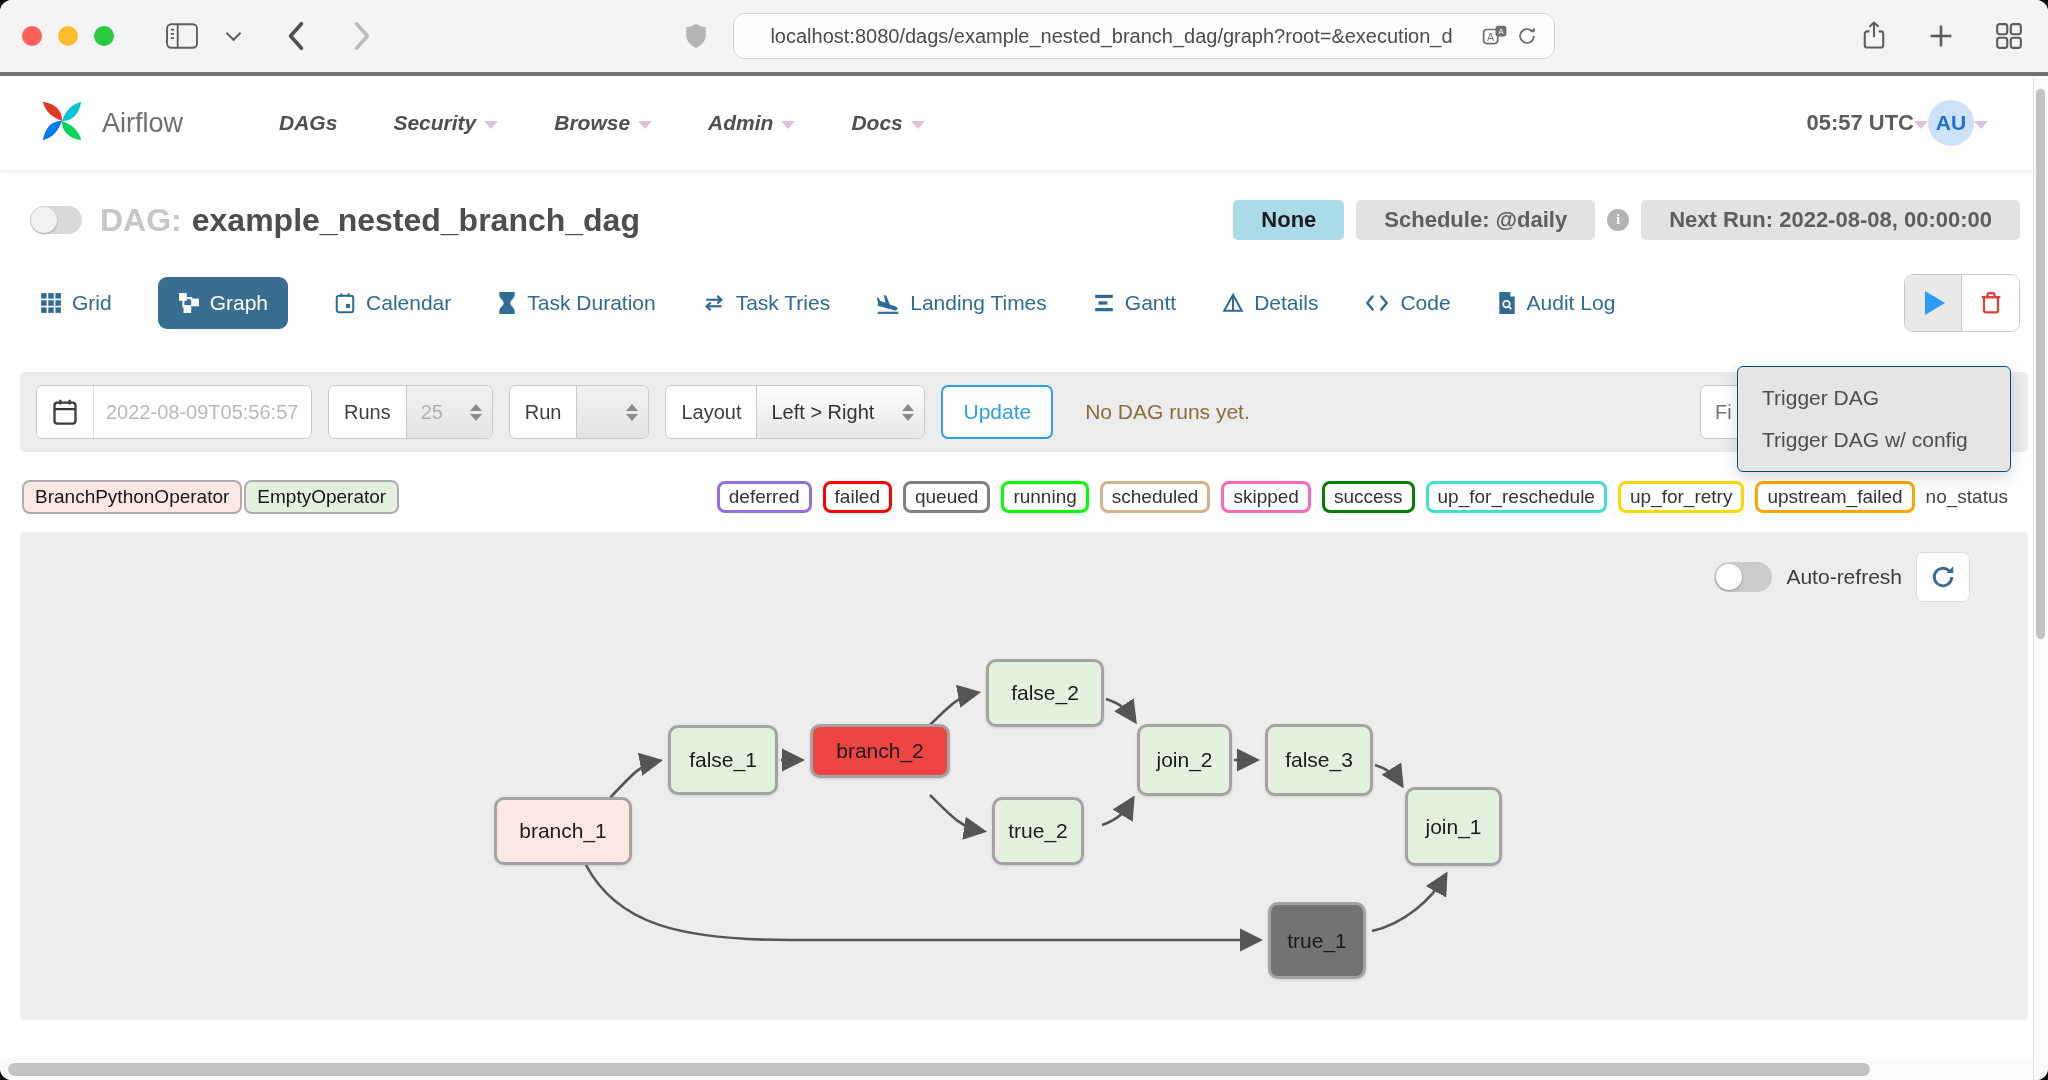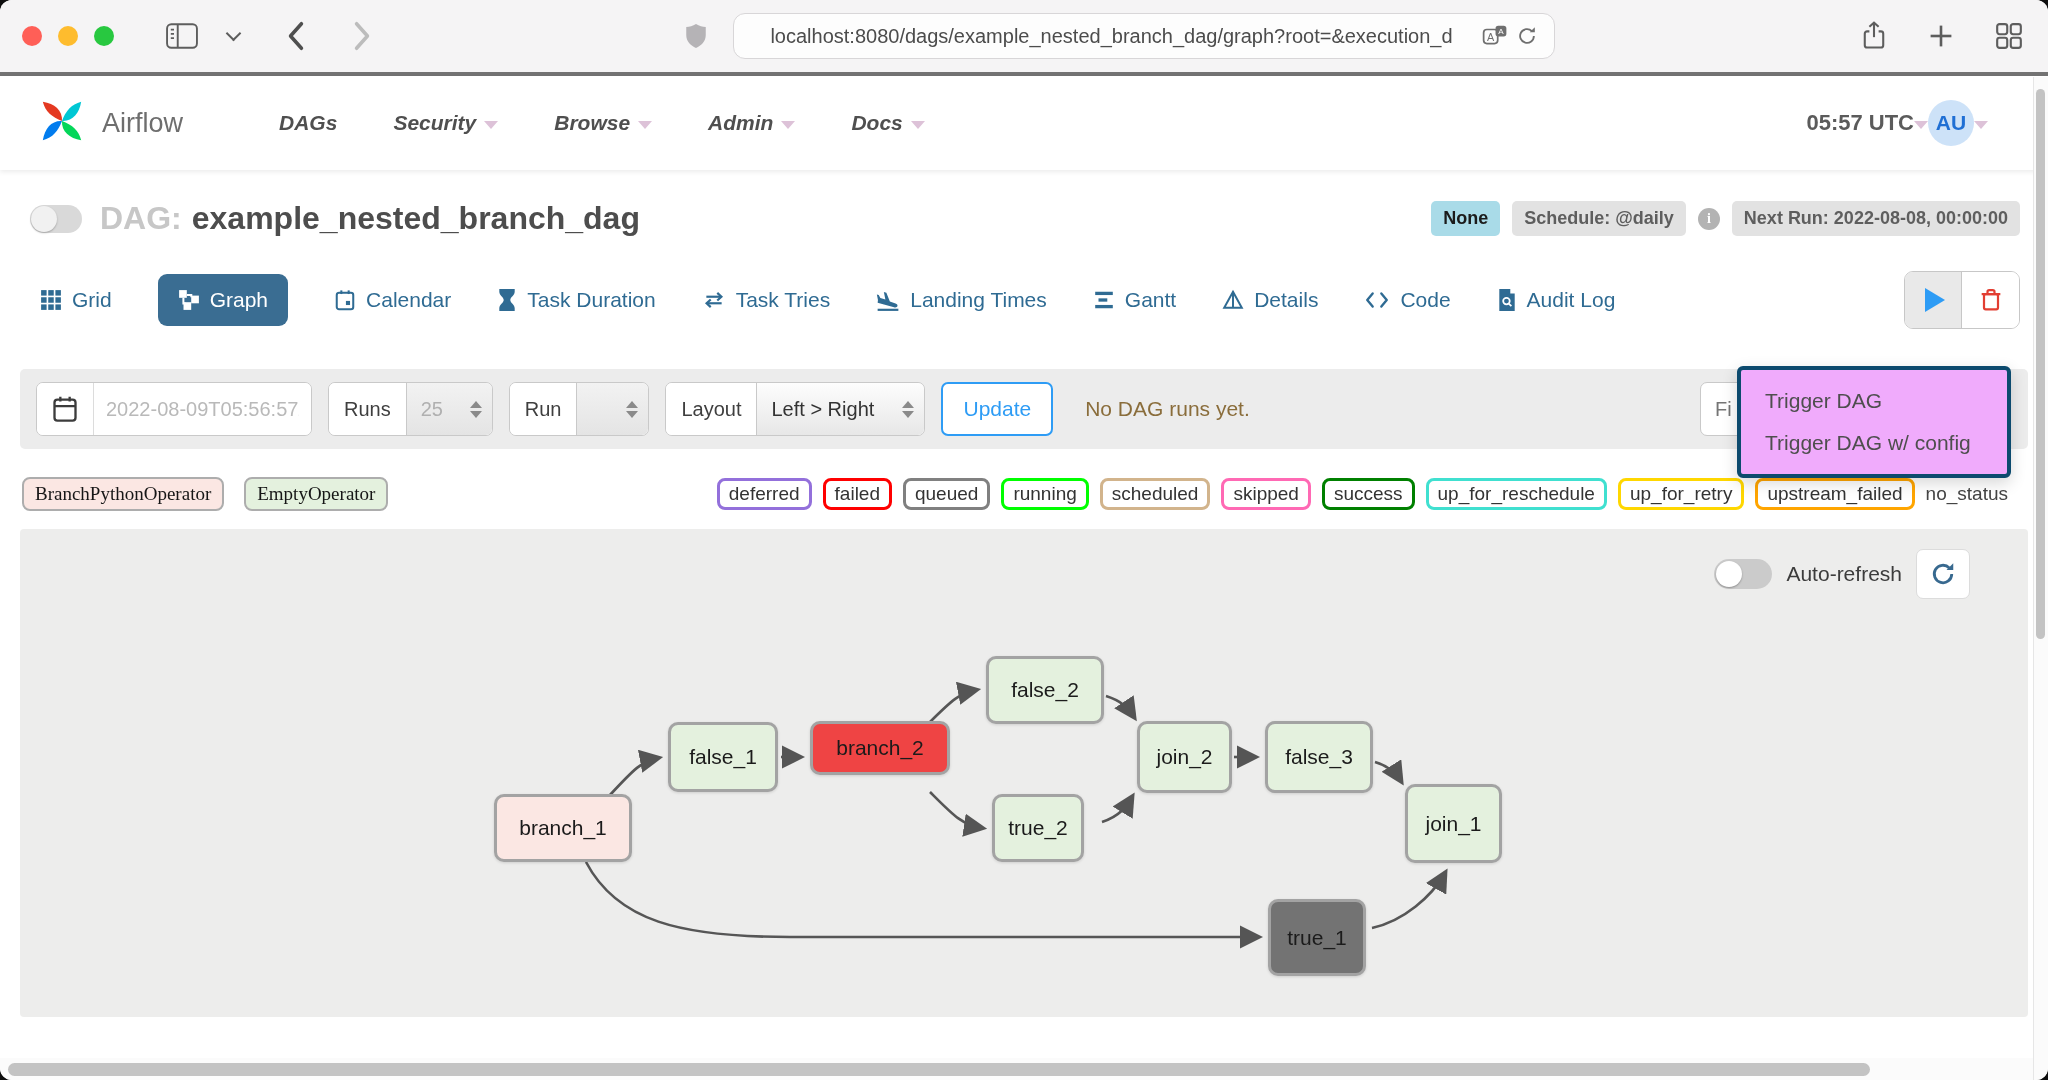--- a/index.html
+++ b/index.html
@@ -39,43 +39,43 @@
             font-weight:bold; font-size:21px; display:flex; align-items:center; justify-content:center;}
 
   
   .title-row { display:flex; align-items:center; margin:30px 28px 0 30px; }
   .toggle { width:52px; height:28px; border-radius:14px; background:#d9d9d9; position:relative; flex:none;}
   .toggle .knob { position:absolute; left:1px; top:1px; width:26px; height:26px; border-radius:50%;
                   background:#f1f1f1; box-shadow:0 1px 2px rgba(0,0,0,.25); }
   .dag-title { margin-left:18px; font-size:32px; font-weight:bold; color:#4d4d4d; }
   .dag-title .prefix { color:#c7c7c7; margin-right:10px; }
   .title-badges { margin-left:auto; display:flex; align-items:center; gap:12px; }
-  .badge { font-size:18px; font-weight:bold; padding:7px 12px; border-radius:5px;
+  .badge { font-size:22px; font-weight:bold; padding:7px 28px; border-radius:5px;
            background:#e2e2e2; color:#5e5e5e; white-space:nowrap;}
   .badge.none { background:#a9dbe8; color:#1b1b1b; }
   .info-circle { width:22px; height:22px; border-radius:50%; background:#b3b3b3; color:#fff;
                  font-size:14px; font-weight:bold; display:flex; align-items:center; justify-content:center;
                  font-family:"Liberation Serif", serif;}
 
   
   .tabs-row { display:flex; align-items:center; margin:34px 28px 0 40px; }
   .tabs { display:flex; align-items:center; gap:46px; }
   .tab { display:flex; align-items:center; gap:10px; font-size:21px; color:#2f6b93; cursor:pointer; }
   .tab svg { flex:none; }
   .tab.active { background:#3a6d92; color:#fff; border-radius:9px; padding:14px 20px; }
   .action-group { margin-left:auto; display:flex; border:1px solid #c7c7c7; border-radius:9px;
                   overflow:hidden; height:58px; }
   .action-btn { width:57px; display:flex; align-items:center; justify-content:center; background:#fff; }
   .action-btn.play { background:#e9e9e9; border-right:1px solid #c7c7c7; }
   .play-tri { width:0; height:0; border-left:20px solid #2e9cf5;
               border-top:12px solid transparent; border-bottom:12px solid transparent; margin-left:4px;}
 
   
-  .dropdown { position:absolute; left:1737px; top:366px; width:274px; background:#f0abfc;
-              border:4px solid #0c4a6e; border-radius:6px; box-shadow:0 5px 16px rgba(0,0,0,.16);
+  .dropdown { position:absolute; left:1737px; top:366px; width:274px; background:#e5e5e5;
+              border:1px solid #0c4a6e; border-radius:6px; box-shadow:0 5px 16px rgba(0,0,0,.16);
               padding:10px 0; z-index:40; }
   .dropdown .item { font-size:21px; color:#4e4e4e; padding:9px 24px; white-space:nowrap; cursor:pointer;}
 
   
   .filter-bar { position:relative; margin:40px 20px 0; height:80px; background:#ececec; border-radius:5px;
                 display:flex; align-items:center; padding:0 16px; gap:16px; }
   .igroup { display:flex; align-items:stretch; height:54px; border:1px solid #c9c9c9; border-radius:7px;
             background:#fff; overflow:hidden; }
   .igroup .addon { display:flex; align-items:center; padding:0 15px; font-size:20px; color:#3f3f3f; background:#fff;}
   .date-input { border:none; outline:none; width:218px; font-size:20px; color:#b9b9b9;
@@ -89,21 +89,21 @@
   .updown .up { border-bottom:7px solid #8a8a8a; } .updown .dn { border-top:7px solid #8a8a8a; }
   .update-btn { height:54px; padding:0 20px; background:#fff; border:2px solid #2e9cf5; color:#2e9cf5;
                 font-size:21px; border-radius:7px; font-family:"Liberation Sans",sans-serif; cursor:pointer;}
   .runs-msg { font-size:21px; color:#8a6d3b; margin-left:16px; }
   .find-input { position:absolute; right:43px; top:13px; width:285px; height:54px; border:1px solid #c9c9c9;
                 border-radius:7px; background:#fff; font-size:20px; color:#b9b9b9; padding:0 14px;
                 font-family:"Liberation Sans",sans-serif; outline:none;}
 
   
   .legend-row { display:flex; align-items:center; margin:28px 40px 0 22px; }
-  .op-chips { display:flex; gap:20px;font-family:Liberation Serif, serif; }
+  .op-chips { display:flex; gap:2px; }
   .chip-op { font-size:19px; color:#161616; border:2px solid #adadad; border-radius:8px; padding:4px 11px;}
   .state-chips { margin-left:auto; display:flex; align-items:center; gap:11px; }
   .chip-state { font-size:19px; color:#333; background:#fff; border:3px solid #999; border-radius:8px;
                 padding:2px 9px; cursor:pointer;}
   .chip-plain { font-size:19px; color:#444; }
 
   
   .graph-panel { position:relative; margin:18px 20px 0; height:488px; background:#ededec; border-radius:4px; }
   .autorefresh { position:absolute; top:20px; right:58px; display:flex; align-items:center; gap:14px; z-index:3;}
   .toggle2 { width:58px; height:30px; border-radius:15px; background:#cbcbcb; position:relative; }

